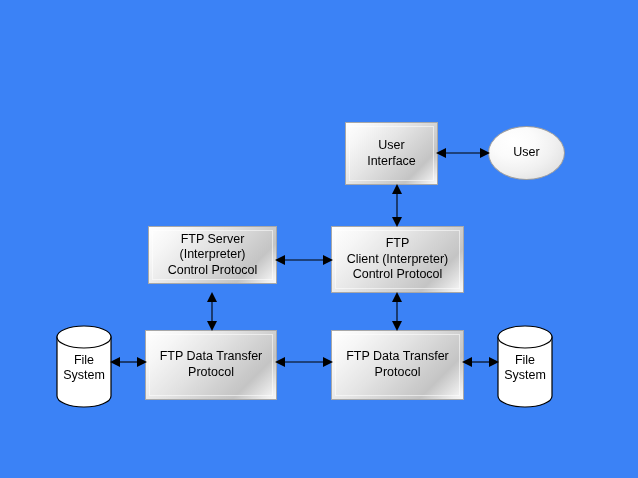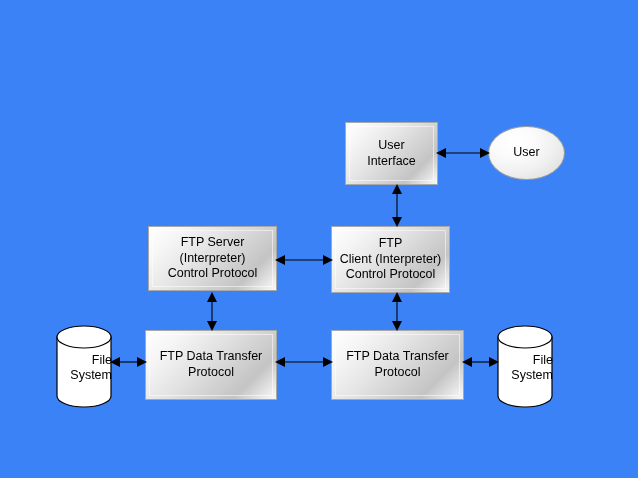--- a/index.html
+++ b/index.html
@@ -59,21 +59,21 @@
   
   .cyl {
     position: absolute;
   }
   .cyl svg { display: block; }
   .cyl-label {
     position: absolute;
     left: 0; right: 0;
     top: 50%;
     transform: translateY(-46%);
-    text-align: right;
+    text-align: center;
     font-size: 12.5px;
     line-height: 1.25;
     color: #000;
     white-space: pre-line;
   }
   
   .conn { position: absolute; }
   .conn svg { display: block; overflow: visible; }
 </style>
 </head>
@@ -84,28 +84,28 @@
   <div class="node box" style="left:345px; top:122px; width:93px; height:63px;">
     <span>User
 Interface</span>
     <span class="box-inner"></span>
   </div>
 
   <div class="node ellipse" style="left:488px; top:126px; width:77px; height:54px;">
     <span>User</span>
   </div>
 
-  <div class="node box" style="left:148px; top:226px; width:129px; height:65px;">
+  <div class="node box" style="left:148px; top:226px; width:129px; height:58px;">
     <span>FTP Server
 (Interpreter)
 Control Protocol</span>
     <span class="box-inner"></span>
   </div>
 
-  <div class="node box" style="left:331px; top:226px; width:119px; height:67px;">
+  <div class="node box" style="left:331px; top:226px; width:133px; height:67px;">
     <span>FTP
 Client (Interpreter)
 Control Protocol</span>
     <span class="box-inner"></span>
   </div>
 
   <div class="node box" style="left:145px; top:330px; width:132px; height:70px;">
     <span>FTP Data Transfer
 Protocol</span>
     <span class="box-inner"></span>

